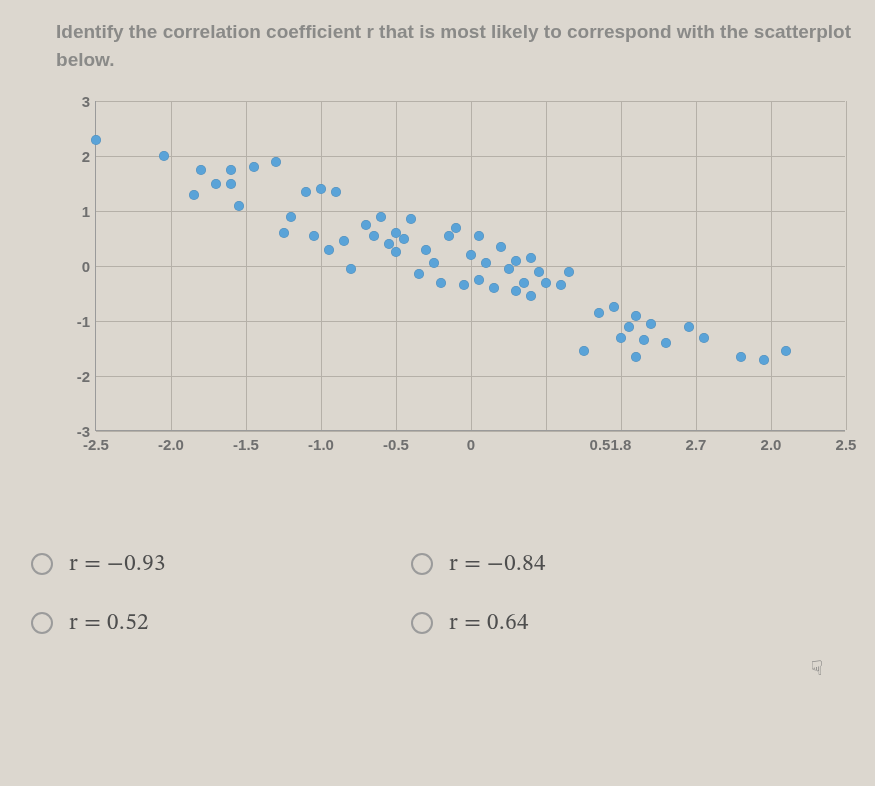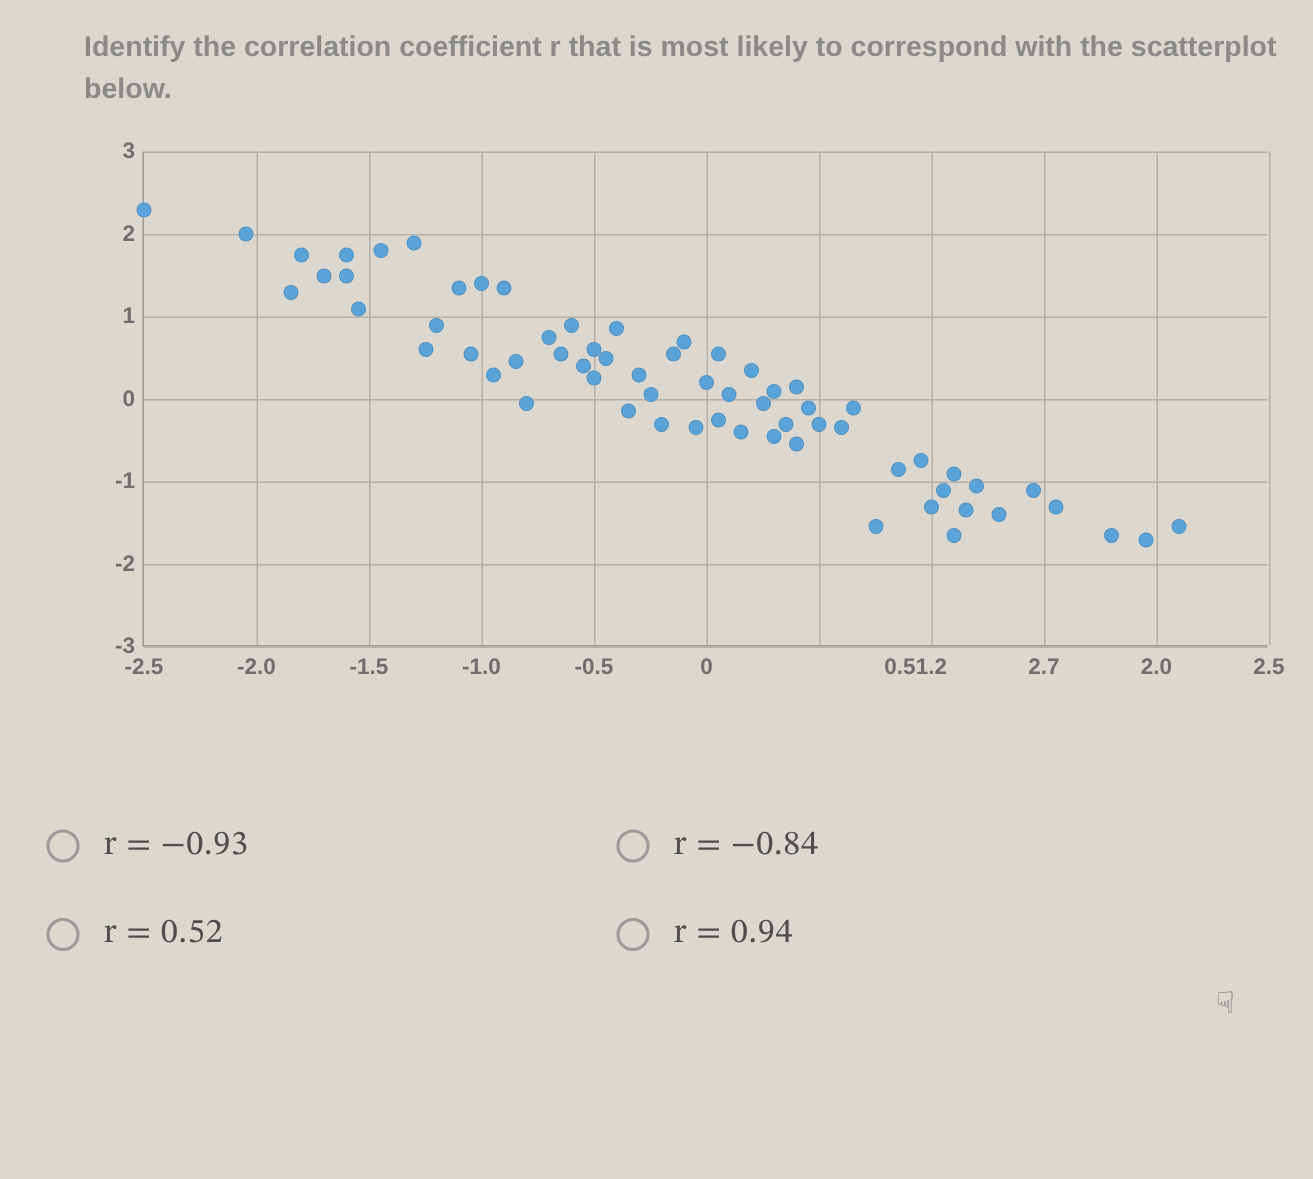--- a/index.html
+++ b/index.html
@@ -142,21 +142,21 @@
         <div class="tick-x" style="left: 150px;">-1.5</div>
         <div class="grid-v" style="left: 225px;"></div>
         <div class="tick-x" style="left: 225px;">-1.0</div>
         <div class="grid-v" style="left: 300px;"></div>
         <div class="tick-x" style="left: 300px;">-0.5</div>
         <div class="grid-v" style="left: 375px;"></div>
         <div class="tick-x" style="left: 375px;">0</div>
         <div class="grid-v" style="left: 450px;"></div>
         <div class="tick-x" style="left: 472px; margin-left: 32px;">0.5</div>
         <div class="grid-v" style="left: 525px;"></div>
-        <div class="tick-x" style="left: 525px;">1.2</div>
+        <div class="tick-x" style="left: 525px;">1.8</div>
         <div class="grid-v" style="left: 600px;"></div>
         <div class="tick-x" style="left: 600px;">2.7</div>
         <div class="grid-v" style="left: 675px;"></div>
         <div class="tick-x" style="left: 675px;">2.0</div>
         <div class="grid-v" style="left: 750px;"></div>
         <div class="tick-x" style="left: 750px;">2.5</div>
         <div class="grid-h" style="top: 330px;"></div>
         <div class="tick-y" style="top: 330px;">-3</div>
         <div class="grid-h" style="top: 275px;"></div>
         <div class="tick-y" style="top: 275px;">-2</div>
@@ -248,21 +248,21 @@
   <div class="option">
     <span class="radio"></span>
     <span class="option-label">r = −0.84</span>
   </div>
   <div class="option">
     <span class="radio"></span>
     <span class="option-label">r = 0.52</span>
   </div>
   <div class="option">
     <span class="radio"></span>
-    <span class="option-label">r = 0.94</span>
+    <span class="option-label">r = 0.64</span>
   </div>
 </div>
 
 <div class="footer-row">
   <span class="cursor-icon">☟</span>
 </div>
 
 </div>
 
 </body></html>

